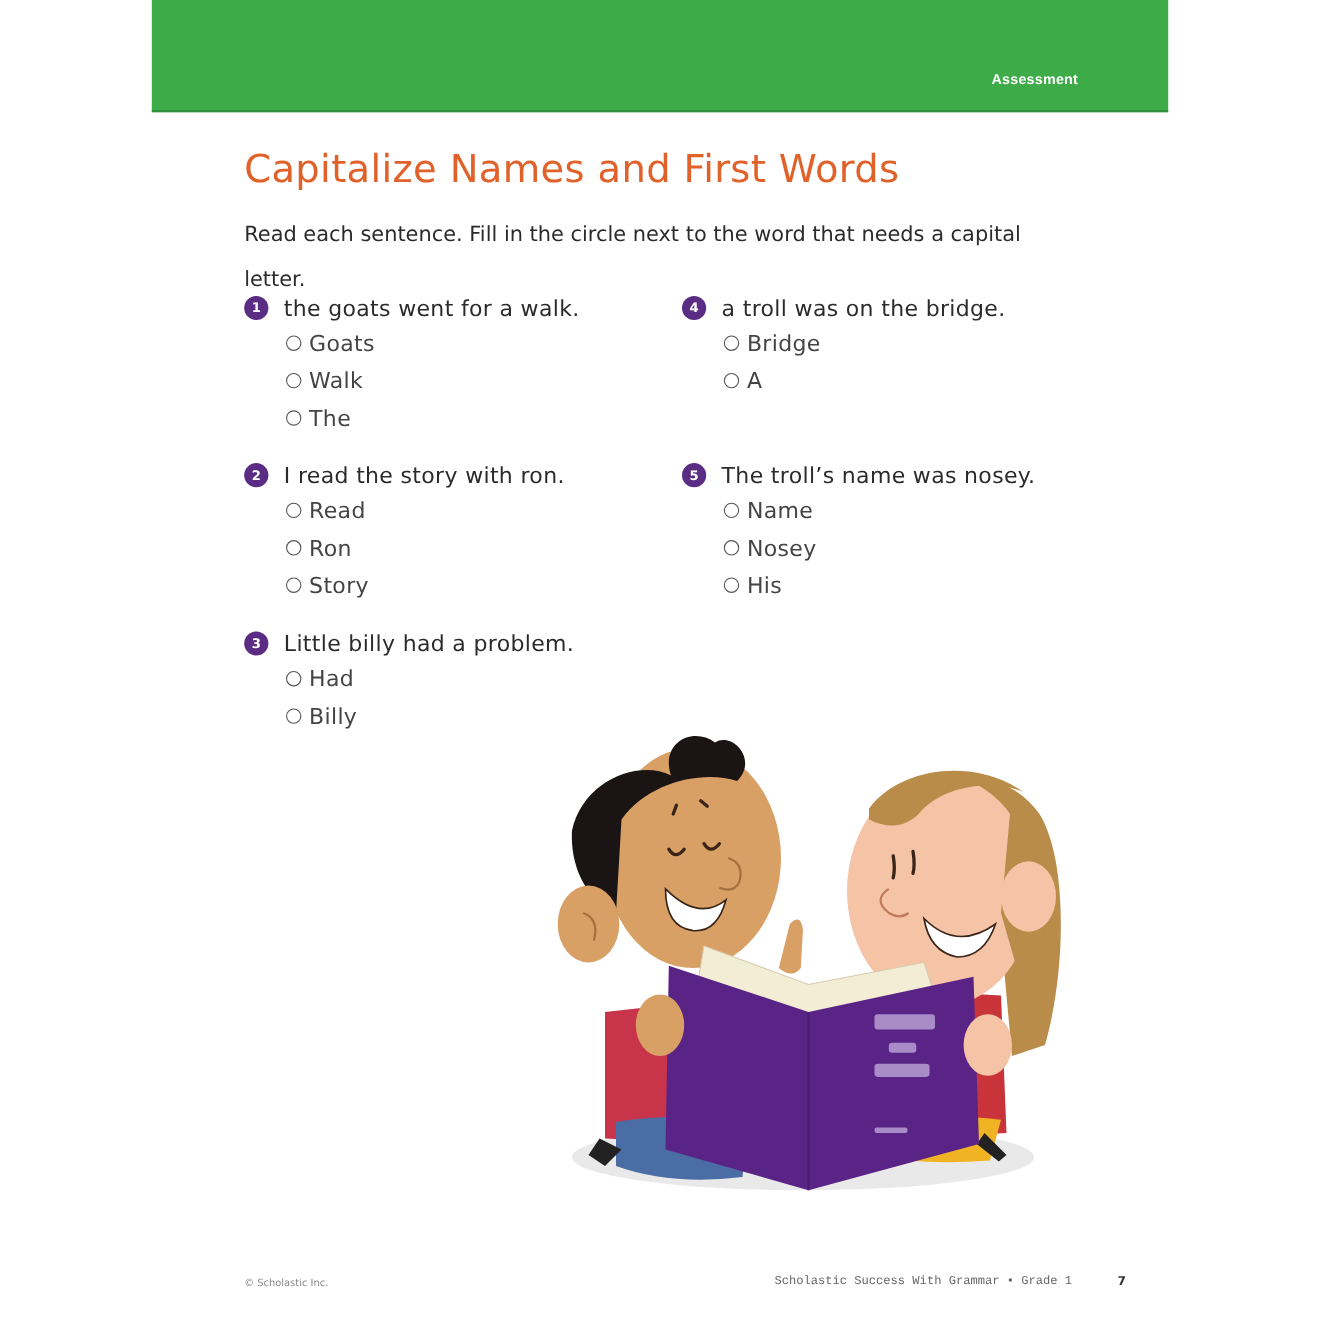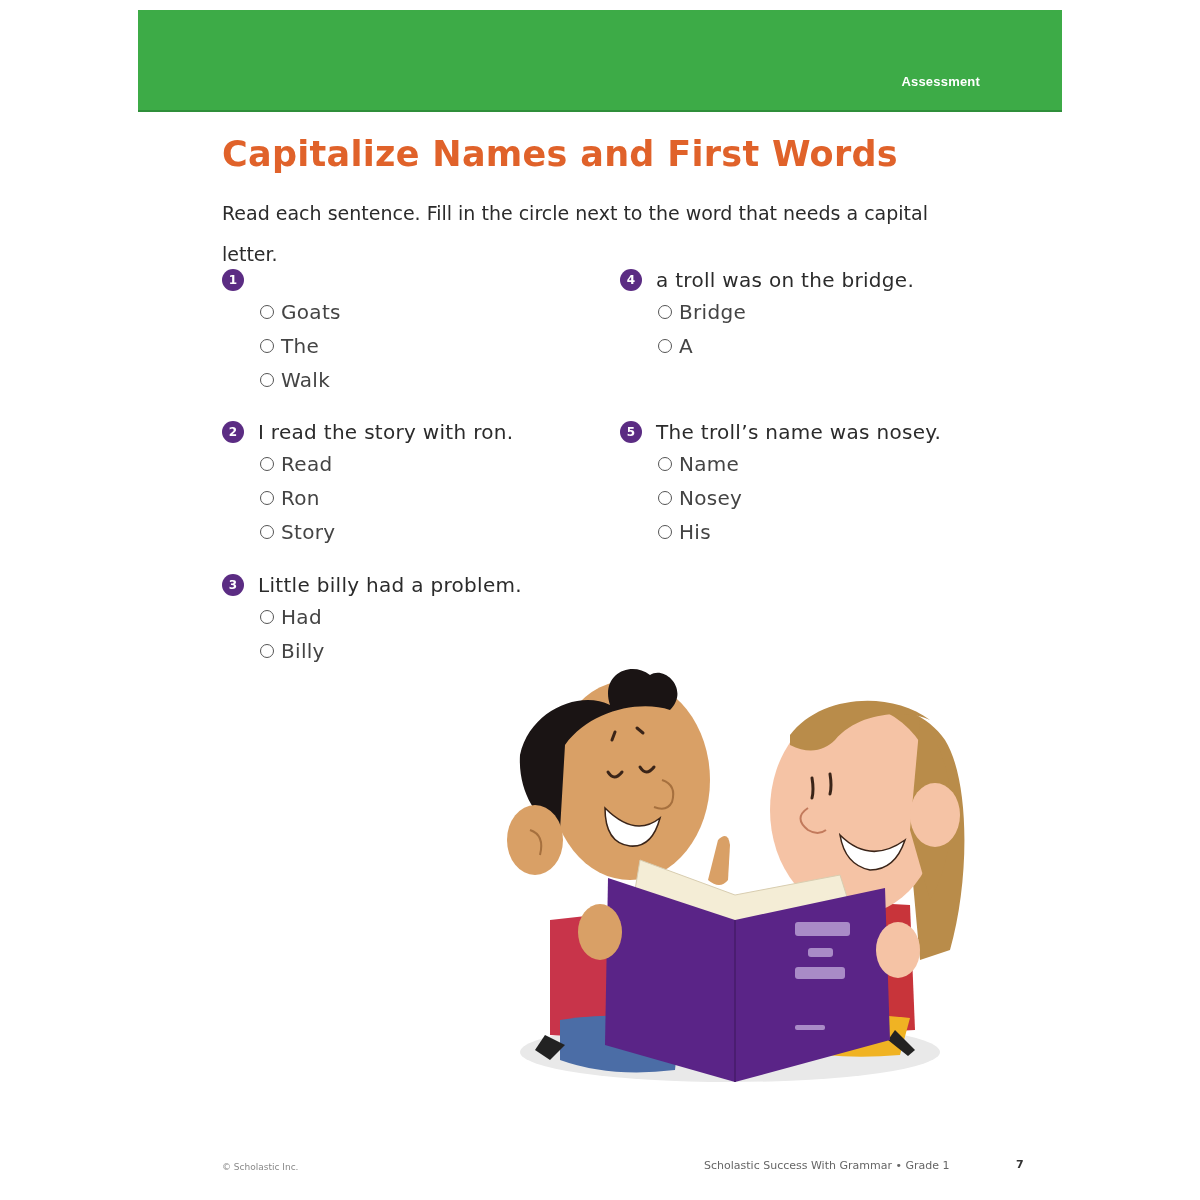--- a/index.html
+++ b/index.html
@@ -1,75 +1,76 @@
 <!DOCTYPE html>
 <html><head>
 <meta charset="utf-8">
 <style>
   html, body { margin:0; padding:0; background:#ffffff; }
   body { width:1200px; height:1200px; position:relative; overflow:hidden;
          font-family:"DejaVu Sans", sans-serif; color:#2b2b2b; }
 
   .header-band { position:absolute; left:138px; top:0; width:924px; height:100px;
-                 background:#3dab47; border-bottom:2px solid #2f8f3a;margin-top:10px; }
+                 background:#3dab47; border-bottom:2px solid #2f8f3a; }
   .header-label { position:absolute; right:82px; top:64px; color:#ffffff;
                   font-family:"Liberation Sans", sans-serif; font-weight:bold;
                   font-size:13px; letter-spacing:0.2px; }
 
   .title { position:absolute; left:222px; top:134px; margin:0;
-           font-family:"DejaVu Sans", sans-serif; font-weight:bold;
+           font-family:"DejaVu Sans", sans-serif; font-weight:normal;
            font-size:35px; color:#e0622a; letter-spacing:0.3px; white-space:nowrap; }
 
   .instructions { position:absolute; left:222px; top:193px; width:720px;
                   font-size:19px; line-height:41px; color:#2b2b2b; }
 
   .question { position:absolute; width:380px; }
   .q-head { display:flex; align-items:center; height:30px; }
   .badge { width:22px; height:22px; border-radius:50%; background:#5b2c83;
            color:#fff; font-size:12px; font-weight:bold; display:flex;
            align-items:center; justify-content:center; margin-right:14px; flex:0 0 22px; }
   .sentence { font-size:20px; color:#2b2b2b; white-space:nowrap; letter-spacing:0.3px; }
   .options { margin:0; padding:0; list-style:none; }
   .option { display:flex; align-items:center; height:34px; padding-left:38px; }
   .radio { width:14px; height:14px; border:1.5px solid #555; border-radius:50%;
            margin-right:7px; background:#fff; box-sizing:border-box; cursor:pointer; }
   .opt-label { font-size:20px; color:#444; letter-spacing:0.3px; }
 
   .footer-left { position:absolute; left:222px; top:1162px; font-size:9px; color:#888; }
-  .footer-right { position:absolute; left:704px; top:1159px; font-size:11px; color:#666; }
+  .footer-right { position:absolute; left:704px; top:1159px; font-size:11px; color:#666;font-family:Liberation Mono, monospace; }
   .page-num { position:absolute; left:1016px; top:1158px; font-size:11px; color:#333; font-weight:bold; }
 
   .illustration { position:absolute; left:490px; top:650px; width:500px; height:450px; }
 </style>
 </head>
 <body>
 
 <div class="header-band">
   <span class="header-label">Assessment</span>
 </div>
 
 <h1 class="title">Capitalize Names and First Words</h1>
 <div class="instructions">Read each sentence. Fill in the circle next to the word that needs a capital letter.</div>
 
 <div class="question" style="left:222px; top:265px;">
   <div class="q-head">
     <span class="badge">1</span>
+    <span class="sentence">the goats went for a walk.</span>
   </div>
   <ul class="options">
     <li class="option">
         <span class="radio"></span>
         <span class="opt-label">Goats</span>
       </li>
     <li class="option">
         <span class="radio"></span>
+        <span class="opt-label">Walk</span>
+      </li>
+    <li class="option">
+        <span class="radio"></span>
         <span class="opt-label">The</span>
-      </li>
-    <li class="option">
-        <span class="radio"></span>
-        <span class="opt-label">Walk</span>
       </li>
   </ul>
 </div>
 
 <div class="question" style="left:222px; top:417px;">
   <div class="q-head">
     <span class="badge">2</span>
     <span class="sentence">I read the story with ron.</span>
   </div>
   <ul class="options">

